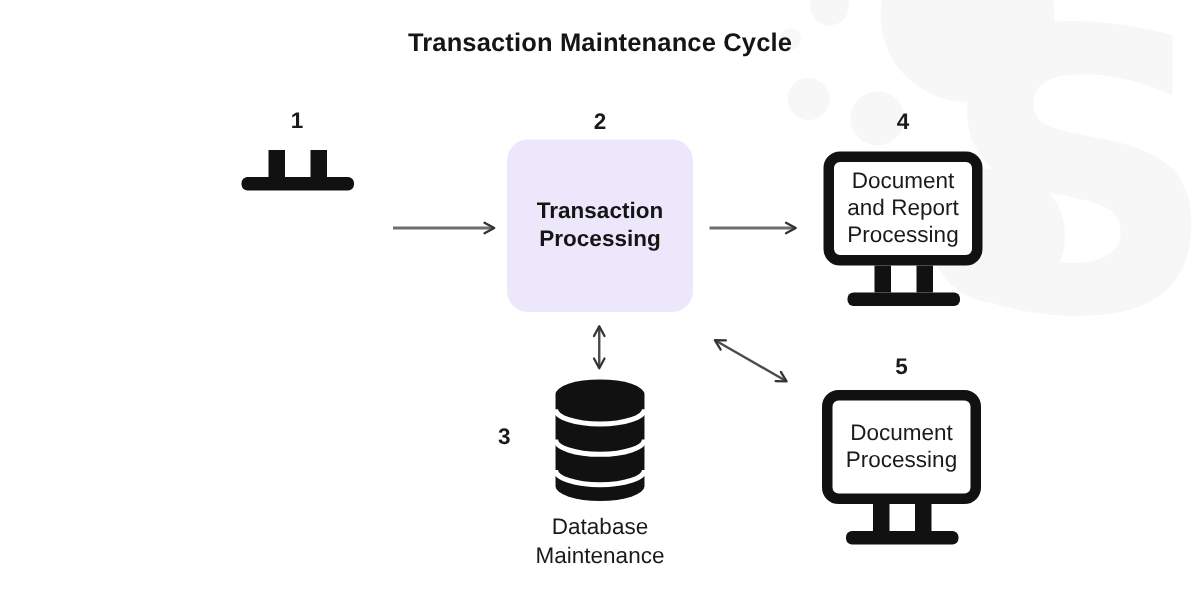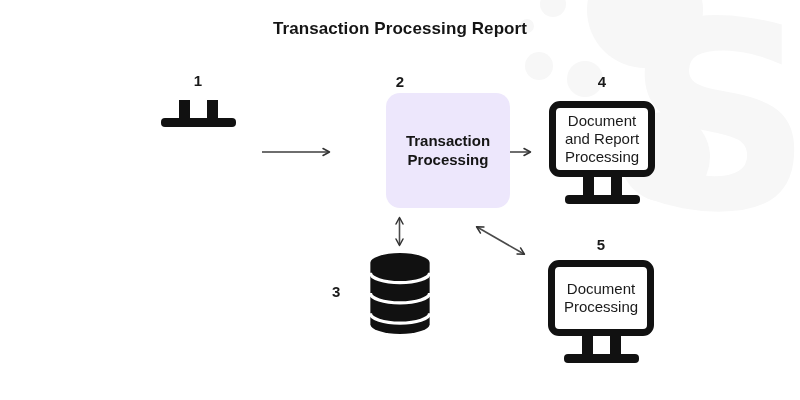--- a/index.html
+++ b/index.html
@@ -62,21 +62,21 @@
   }
   .mlabel{font-size:15px;line-height:1.22;color:var(--text);}
   .posts{display:flex;gap:17px;height:18px;}
   .post{display:block;width:11px;background:var(--ink);}
   .base{width:75px;height:9px;border-radius:4px;background:var(--ink);}
 
   
   .tp-box{
     width:124px;height:115px;border-radius:14px;background:var(--accent);
     display:flex;align-items:center;justify-content:center;
-    text-align:center;padding:11px 10px;margin-left:48px;
+    text-align:center;padding:11px 10px;
   }
   .tp-label{font-size:15px;font-weight:700;line-height:1.25;color:#151515;}
 
   
   .node-db{width:140px;text-align:center;}
   .db-num{
     position:absolute;left:2px;top:31px;
     font-size:15px;font-weight:700;line-height:17px;color:var(--text);
   }
   .db-icon{display:block;margin:0 auto;}
@@ -90,21 +90,21 @@
   <div class="watermark" aria-hidden="true">
     <span class="wm-dot wm-d1"></span>
     <span class="wm-dot wm-d2"></span>
     <span class="wm-dot wm-d3"></span>
     <span class="wm-dot wm-d4"></span>
     <span class="wm-dot wm-d5"></span>
     <span class="wm-dot wm-d6"></span>
     <span class="wm-s">S</span>
   </div>
 
-  <h1 class="title">Transaction Processing Report</h1>
+  <h1 class="title">Transaction Maintenance Cycle</h1>
 
   <svg class="arrows" width="800" height="400" viewBox="0 0 800 400">
     <defs>
       <marker id="ah" viewBox="0 0 11 11" markerWidth="11" markerHeight="11" refX="8" refY="5.5" orient="auto-start-reverse" markerUnits="userSpaceOnUse">
         <path d="M2 2 L8.5 5.5 L2 9" fill="none" stroke="#333333" stroke-width="1.5" stroke-linecap="round" stroke-linejoin="round"></path>
       </marker>
     </defs>
     <line x1="262" y1="152" x2="329" y2="152" stroke="var(--arrow)" stroke-width="2" marker-end="url(#ah)"></line>
     <line x1="473" y1="152" x2="530" y2="152" stroke="var(--arrow)" stroke-width="2" marker-end="url(#ah)"></line>
     <line x1="399.5" y1="218" x2="399.5" y2="245" stroke="#4A4A4A" stroke-width="1.6" marker-start="url(#ah)" marker-end="url(#ah)"></line>
@@ -130,20 +130,21 @@
   </div>
 
   <div class="node node-db" style="left:330px;top:252px;">
     <div class="db-num">3</div>
     <svg class="db-icon" width="64" height="83" viewBox="0 0 64 84">
       <path d="M2 11 a30 10 0 0 1 60 0 v62 a30 10 0 0 1 -60 0 z" fill="var(--ink)"></path>
       <path d="M2 21 a30 10 0 0 0 60 0" fill="none" stroke="#ffffff" stroke-width="3.4"></path>
       <path d="M2 41.5 a30 10 0 0 0 60 0" fill="none" stroke="#ffffff" stroke-width="3.4"></path>
       <path d="M2 62 a30 10 0 0 0 60 0" fill="none" stroke="#ffffff" stroke-width="3.4"></path>
     </svg>
+    <div class="db-label">Database Maintenance</div>
   </div>
 
   <div class="node" style="left:549px;top:101px;width:106px;">
     <div class="num">4</div>
     <div class="monitor">
       <div class="screen">
         <span class="mlabel">Document and Report Processing</span>
       </div>
       <div class="posts">
           <span class="post"></span>

